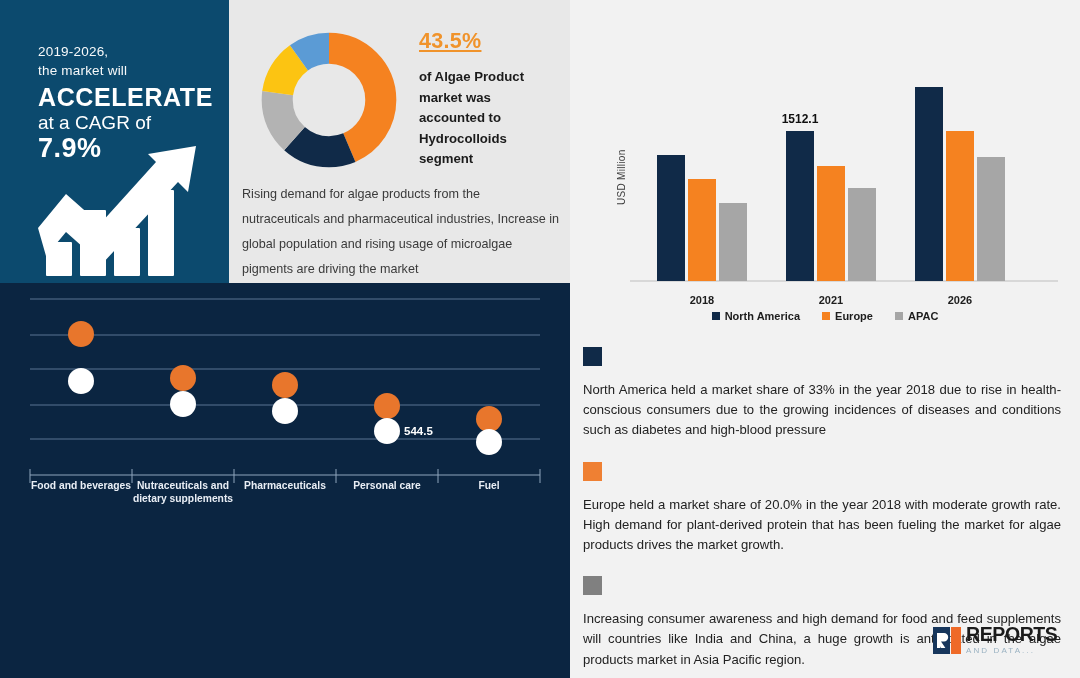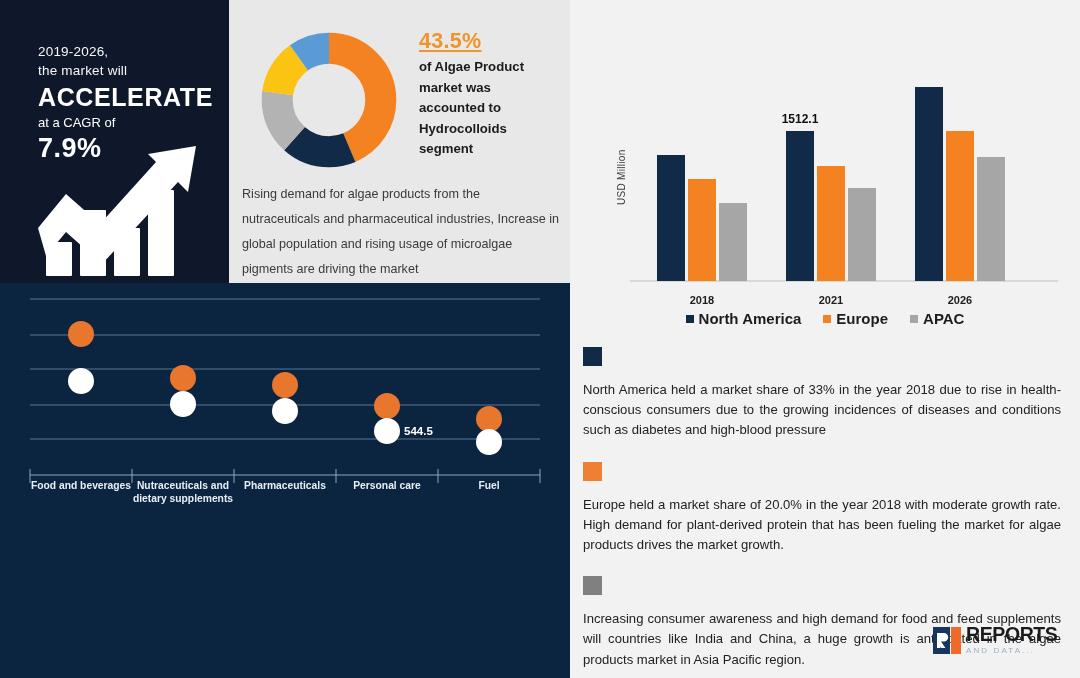--- a/index.html
+++ b/index.html
@@ -7,41 +7,41 @@
     width: 1080px; height: 678px;
     font-family: "Liberation Sans", sans-serif;
     background: #f2f2f2;
     overflow: hidden;
   }
   #page { position: relative; width: 1080px; height: 678px; background: #f2f2f2; }
 
   
   #accelerate-panel {
     position: absolute; left: 0; top: 0; width: 229px; height: 283px;
-    background: #0f172a; overflow: hidden;
+    background: #0c4a6e; overflow: hidden;
   }
   #accelerate-text { position: absolute; left: 38px; top: 42px; color: #fff; }
   .acc-sub { font-size: 13.5px; line-height: 19px; letter-spacing: .2px; opacity: .97; }
   .acc-big {
     font-size: 25px; font-weight: 700; letter-spacing: .6px;
     line-height: 30px; margin: 2px 0 1px;
   }
-  .acc-cagr { font-size: 13px; line-height: 20px; }
+  .acc-cagr { font-size: 19px; line-height: 20px; }
   .acc-pct { font-size: 27px; font-weight: 700; line-height: 31px; letter-spacing: .5px; }
   #growth-graphic { position: absolute; left: 28px; bottom: 6px; width: 190px; height: 145px; }
 
   
   #donut-panel {
     position: absolute; left: 229px; top: 0; width: 341px; height: 283px;
     background: #e8e8e8;
   }
   #donut-chart { position: absolute; left: 26px; top: 26px; width: 148px; height: 148px; }
   #hydro-callout { position: absolute; left: 190px; top: 28px; width: 140px; }
   .hydro-pct { color: #f0932b; font-size: 21.5px; font-weight: 700; letter-spacing: .3px; line-height: 26px; text-decoration: underline; }
-  .hydro-desc { color: #1b1b1b; font-size: 13.2px; font-weight: 700; line-height: 20.5px; margin-top: 3px; }
+  .hydro-desc { color: #1b1b1b; font-size: 13.2px; font-weight: 700; line-height: 20.5px; margin-top: 13px; }
   #driver-text {
     position: absolute; left: 13px; top: 182px; width: 318px;
     color: #3a3a3a; font-size: 12.6px; line-height: 25px;
   }
 
   
   #dot-panel {
     position: absolute; left: 0; top: 283px; width: 570px; height: 395px;
     background: linear-gradient(160deg, #0d2murray 0%, #0a2342 100%);
     background: #0b2541;
@@ -52,21 +52,21 @@
   #right-col { position: absolute; left: 570px; top: 0; width: 510px; height: 678px; background: #f2f2f2; }
   #bar-chart-wrap { position: absolute; left: 0; top: 55px; width: 510px; height: 275px; }
   #bar-ylabel {
     position: absolute; left: 46px; top: 150px;
     transform: rotate(-90deg); transform-origin: left top;
     font-size: 10px; color: #3c3c3c; letter-spacing: .3px; white-space: nowrap;
   }
   #bar-legend {
     position: absolute; left: 0; top: 310px; width: 510px;
     display: flex; justify-content: center; gap: 22px;
-    font-size: 15px; font-weight: 700; color: #1d1d1d;
+    font-size: 11px; font-weight: 700; color: #1d1d1d;
   }
   .blg-item { display: flex; align-items: center; gap: 5px; }
   .blg-sq { width: 8px; height: 8px; display: block; }
 
   #region-bullets { position: absolute; left: 583px; top: 345px; width: 478px; }
   .rb-row { display: flex; gap: 14px; margin-bottom: 19px; flex-direction: column; }
   .rb-sq { width: 19px; height: 19px; flex: 0 0 19px; margin-top: 2px; }
   .rb-text {
     font-size: 13.1px; line-height: 20.2px; color: #222;
     text-align: justify; text-justify: inter-word;

